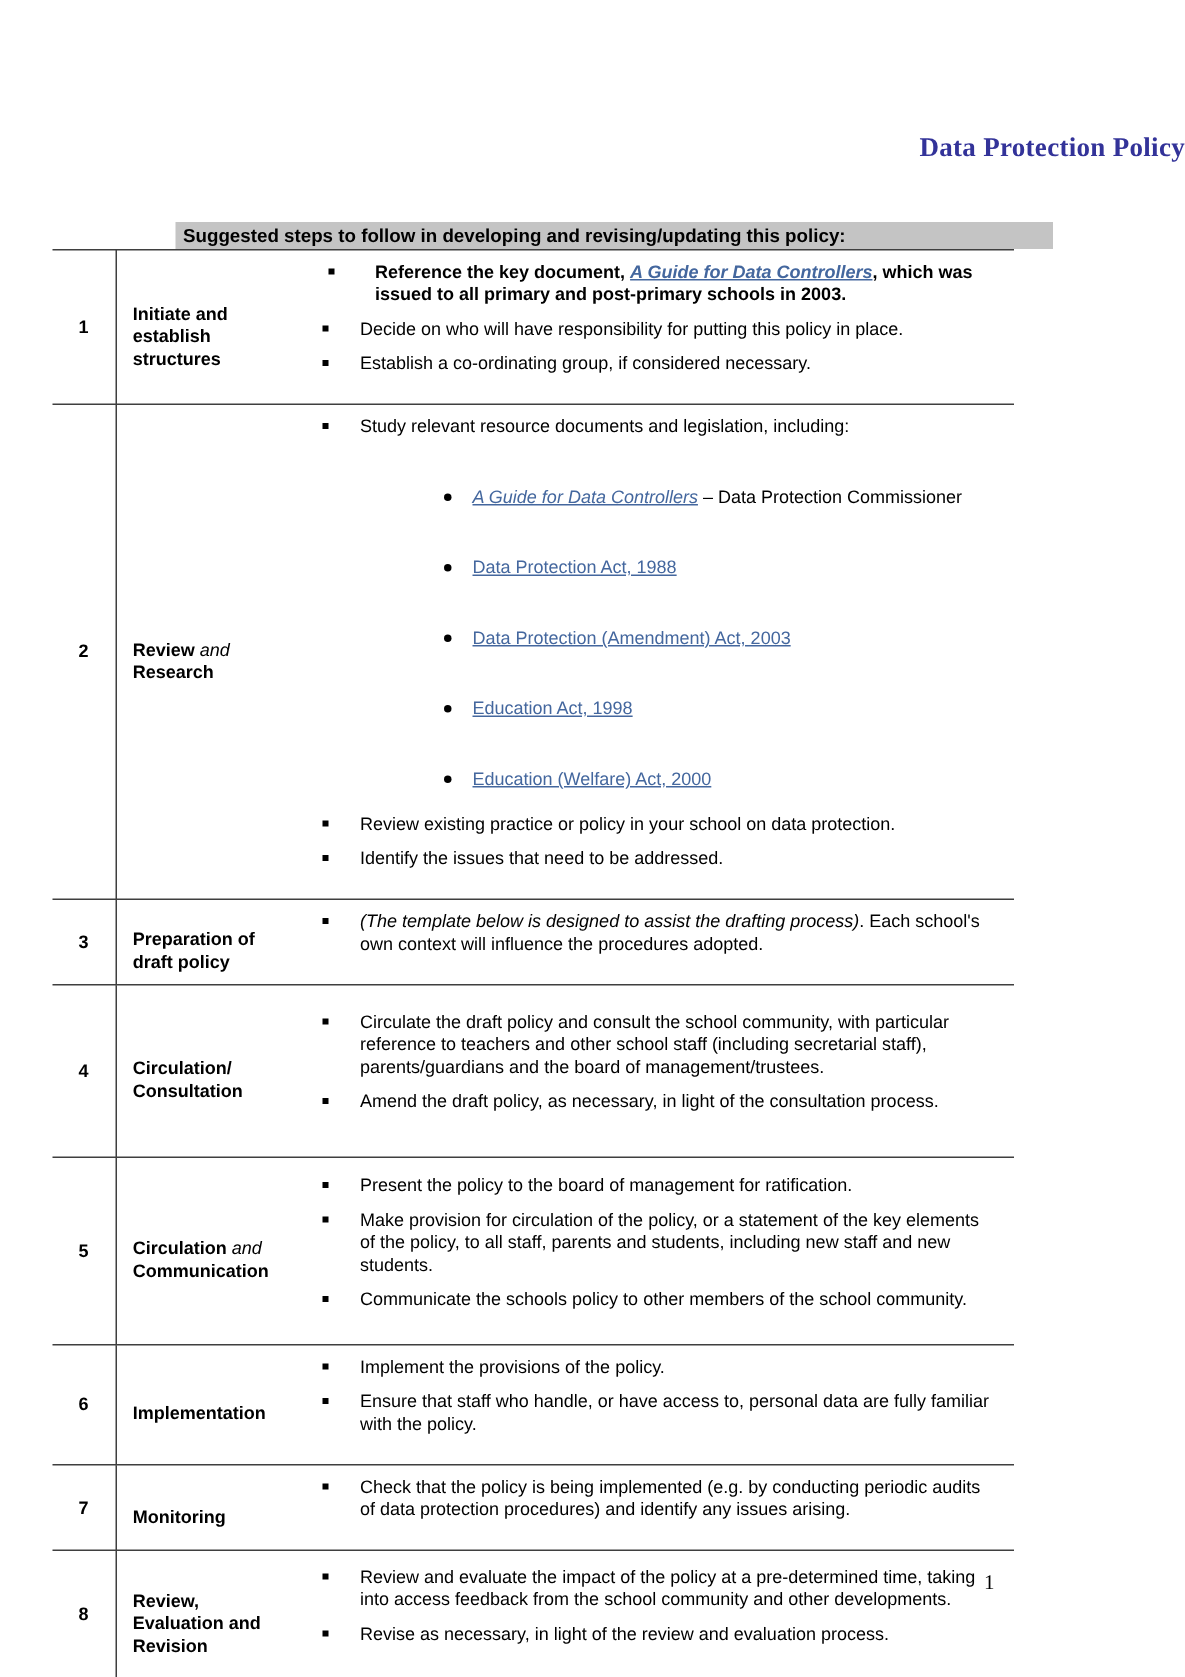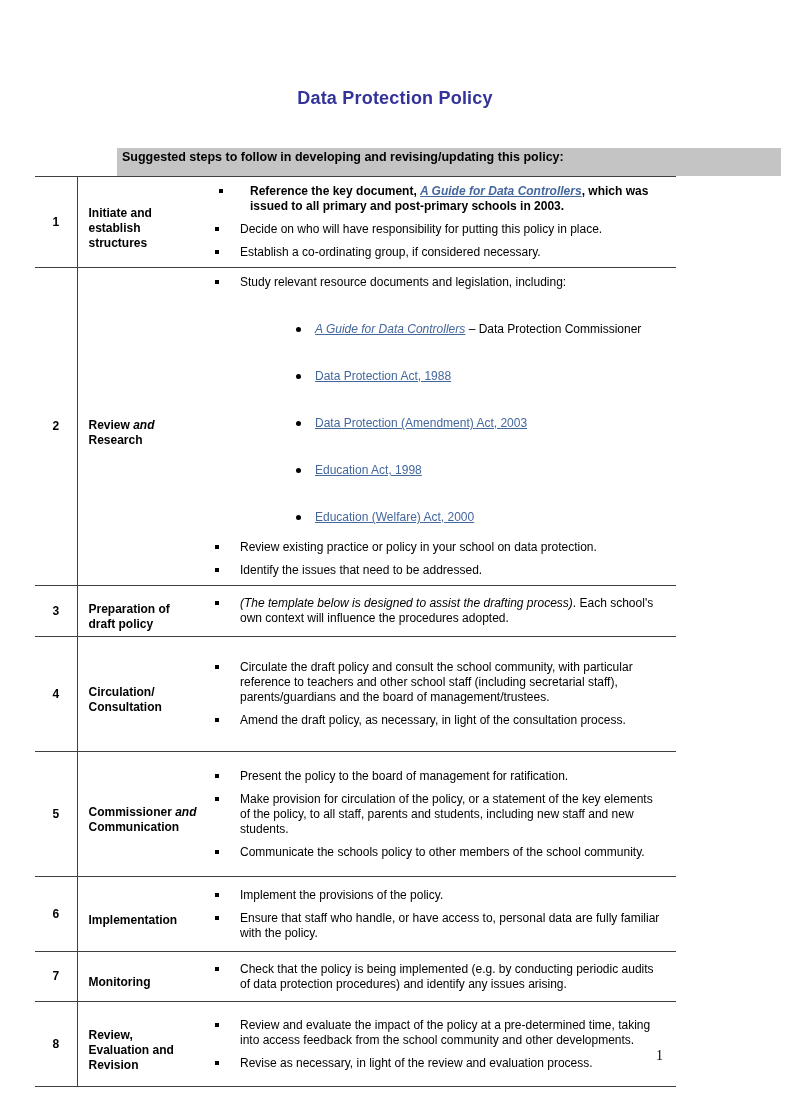--- a/index.html
+++ b/index.html
@@ -6,35 +6,36 @@
   html, body { background: #ffffff; }
   body {
     width: 790px; height: 1118px;
     position: relative;
     font-family: "Liberation Sans", sans-serif;
     color: #000;
   }
   .doc-title {
     position: absolute;
     top: 88px; left: 0; width: 100%;
-    text-align: center;
+    text-align: right;
     font-size: 18px; font-weight: bold;
     color: #333399;
     letter-spacing: 0.2px;
+    font-family: Liberation Serif, serif;
   }
   .table-wrap {
     position: absolute;
     top: 148px; left: 35px; width: 641px;
   }
   .table-header-bar {
     margin-left: 82px;
-    width: 664px;
+    width: 585px;
     background: #c4c4c4;
     font-size: 12.5px; font-weight: bold;
-    padding: 2px 4px 12px 5px;
+    padding: 2px 4px 2px 5px;
     line-height: 14px;
   }
   table.steps {
     border-collapse: collapse;
     width: 641px;
     table-layout: fixed;
   }
   table.steps tr { }
   table.steps td {
     border-bottom: 1px solid #3f3f3f;
@@ -49,25 +50,25 @@
     text-align: center;
     font-weight: bold;
   }
   td.c-name {
     width: 131px;
     padding: 16px 4px 4px 11px;
     font-weight: bold;
     white-space: pre-line;
   }
   td.c-name .nb { font-weight: bold; font-style: normal; }
-  td.c-name .ni { font-weight: bold; font-style: italic; text-align: center; }
+  td.c-name .ni { font-weight: normal; font-style: italic; text-align: center; }
   td.c-content {
     width: 468px;
     vertical-align: middle;
-    padding: 7px 16px 7px 0;
+    padding: 7px 16px 19px 0;
   }
   .li {
     position: relative;
     padding-left: 32px;
     margin-bottom: 8px;
   }
   .li:last-child { margin-bottom: 0; }
   .li.ind { padding-left: 42px; }
   .li.sub { padding-left: 107px; margin-top: 32px; margin-bottom: 15px; }
   .li.gap-top { margin-top: 11px; }
@@ -144,21 +145,21 @@
           <td class="c-num" style="height: 115px;">4</td>
           <td class="c-name"><span class="nb">Circulation/
 Consultation</span></td>
           <td class="c-content">
             <div class="li"><span class="marker"></span><span>Circulate the draft policy and consult the school community, with particular reference to teachers and other school staff (including secretarial staff), parents/guardians and the board of management/trustees.</span></div>
             <div class="li"><span class="marker"></span><span>Amend the draft policy, as necessary, in light of the consultation process.</span></div>
           </td>
         </tr>
         <tr>
           <td class="c-num" style="height: 125px;">5</td>
-          <td class="c-name"><span class="nb">Commissioner</span><span class="ni"> and</span><span class="nb">
+          <td class="c-name"><span class="nb">Circulation</span><span class="ni"> and</span><span class="nb">
 Communication</span></td>
           <td class="c-content">
             <div class="li"><span class="marker"></span><span>Present the policy to the board of management for ratification.</span></div>
             <div class="li"><span class="marker"></span><span>Make provision for circulation of the policy, or a statement of the key elements of the policy, to all staff, parents and students, including new staff and new students.</span></div>
             <div class="li"><span class="marker"></span><span>Communicate the schools policy to other members of the school community.</span></div>
           </td>
         </tr>
         <tr>
           <td class="c-num" style="height: 75px;">6</td>
           <td class="c-name"><span class="nb">Implementation</span></td>

